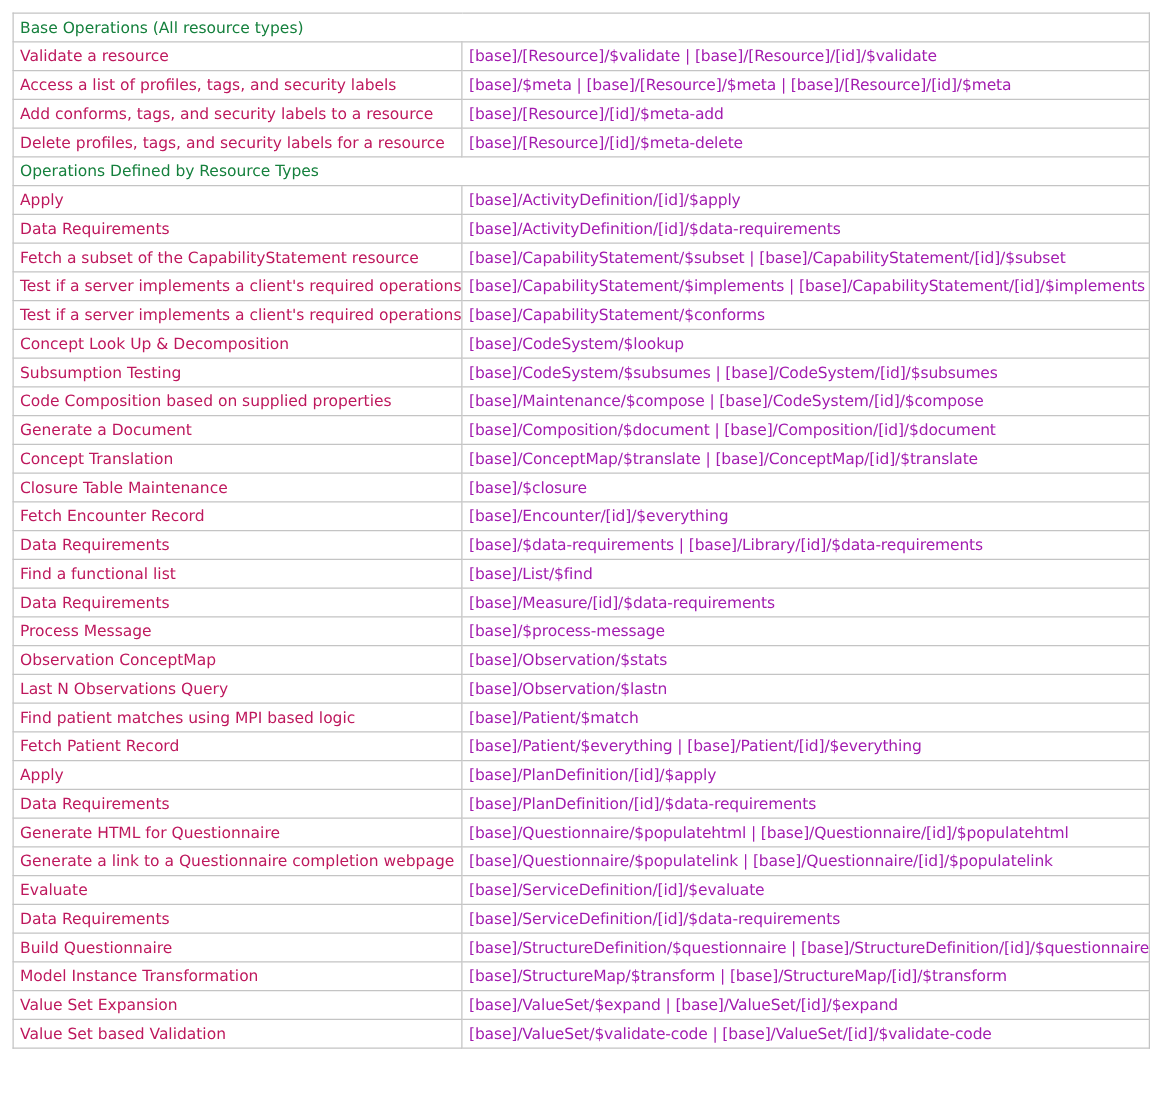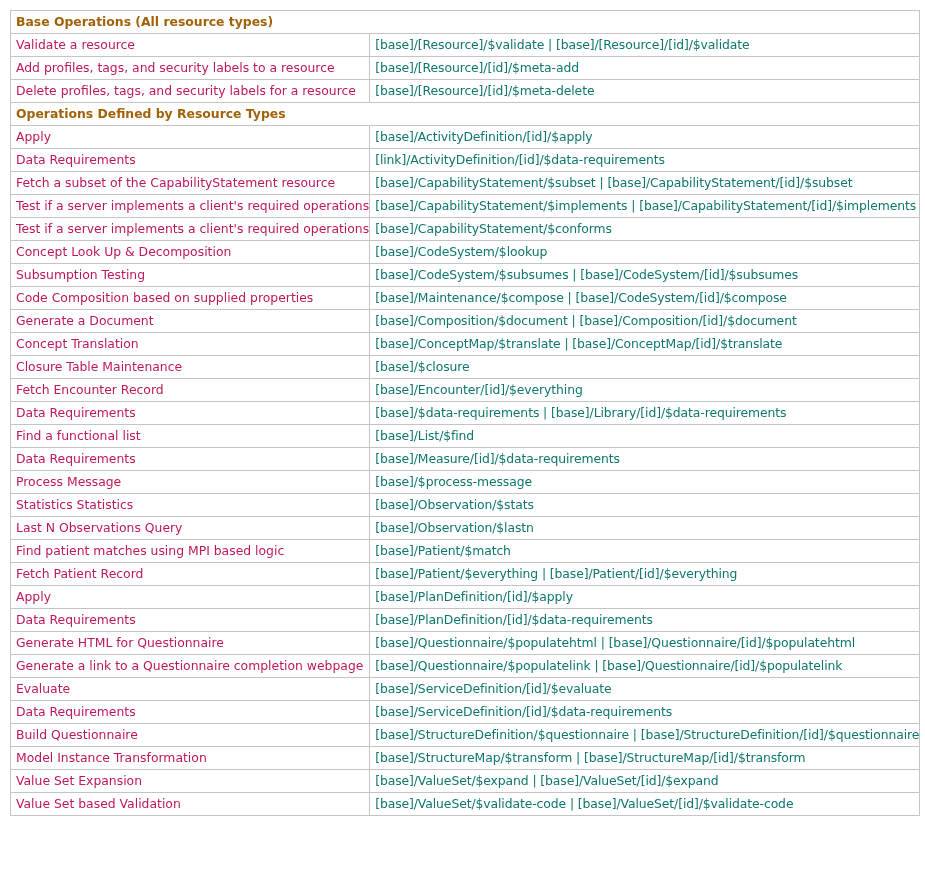--- a/index.html
+++ b/index.html
@@ -29,62 +29,66 @@
       padding: 0 0 0 5px;
       vertical-align: middle;
       white-space: nowrap;
       line-height: 22px;
       overflow: hidden;
     }
     table.ops td.name {
       width: 348px;
     }
     table.ops td.sect {
-      font-weight: bold;
-      color: #a16207;
+      font-weight: normal;
+      color: #15803d;
     }
     a.op-link {
       color: #be185d;
       text-decoration: none;
     }
     td.url {
-      color: #0f766e;
+      color: #a21caf;
       letter-spacing: -0.1px;
     }
   </style>
 </head>
 <body>
 
 <table class="ops">
   <tbody id="ops-body">
       <tr>
         <td class="sect" colspan="2">Base Operations (All resource types)</td>
       </tr>
       <tr>
         <td class="name"><a class="op-link" href="#">Validate a resource</a></td>
         <td class="url">[base]/[Resource]/$validate | [base]/[Resource]/[id]/$validate</td>
       </tr>
       <tr>
-        <td class="name"><a class="op-link" href="#">Add profiles, tags, and security labels to a resource</a></td>
+        <td class="name"><a class="op-link" href="#">Access a list of profiles, tags, and security labels</a></td>
+        <td class="url">[base]/$meta | [base]/[Resource]/$meta | [base]/[Resource]/[id]/$meta</td>
+      </tr>
+      <tr>
+        <td class="name"><a class="op-link" href="#">Add conforms, tags, and security labels to a resource</a></td>
         <td class="url">[base]/[Resource]/[id]/$meta-add</td>
       </tr>
       <tr>
         <td class="name"><a class="op-link" href="#">Delete profiles, tags, and security labels for a resource</a></td>
         <td class="url">[base]/[Resource]/[id]/$meta-delete</td>
       </tr>
       <tr>
         <td class="sect" colspan="2">Operations Defined by Resource Types</td>
       </tr>
       <tr>
         <td class="name"><a class="op-link" href="#">Apply</a></td>
         <td class="url">[base]/ActivityDefinition/[id]/$apply</td>
       </tr>
       <tr>
         <td class="name"><a class="op-link" href="#">Data Requirements</a></td>
-        <td class="url">[link]/ActivityDefinition/[id]/$data-requirements</td>
+        <td class="url">[base]/ActivityDefinition/[id]/$data-requirements</td>
       </tr>
       <tr>
         <td class="name"><a class="op-link" href="#">Fetch a subset of the CapabilityStatement resource</a></td>
         <td class="url">[base]/CapabilityStatement/$subset | [base]/CapabilityStatement/[id]/$subset</td>
       </tr>
       <tr>
         <td class="name"><a class="op-link" href="#">Test if a server implements a client's required operations</a></td>
         <td class="url">[base]/CapabilityStatement/$implements | [base]/CapabilityStatement/[id]/$implements</td>
       </tr>
       <tr>
@@ -129,21 +133,21 @@
       </tr>
       <tr>
         <td class="name"><a class="op-link" href="#">Data Requirements</a></td>
         <td class="url">[base]/Measure/[id]/$data-requirements</td>
       </tr>
       <tr>
         <td class="name"><a class="op-link" href="#">Process Message</a></td>
         <td class="url">[base]/$process-message</td>
       </tr>
       <tr>
-        <td class="name"><a class="op-link" href="#">Statistics Statistics</a></td>
+        <td class="name"><a class="op-link" href="#">Observation ConceptMap</a></td>
         <td class="url">[base]/Observation/$stats</td>
       </tr>
       <tr>
         <td class="name"><a class="op-link" href="#">Last N Observations Query</a></td>
         <td class="url">[base]/Observation/$lastn</td>
       </tr>
       <tr>
         <td class="name"><a class="op-link" href="#">Find patient matches using MPI based logic</a></td>
         <td class="url">[base]/Patient/$match</td>
       </tr>

